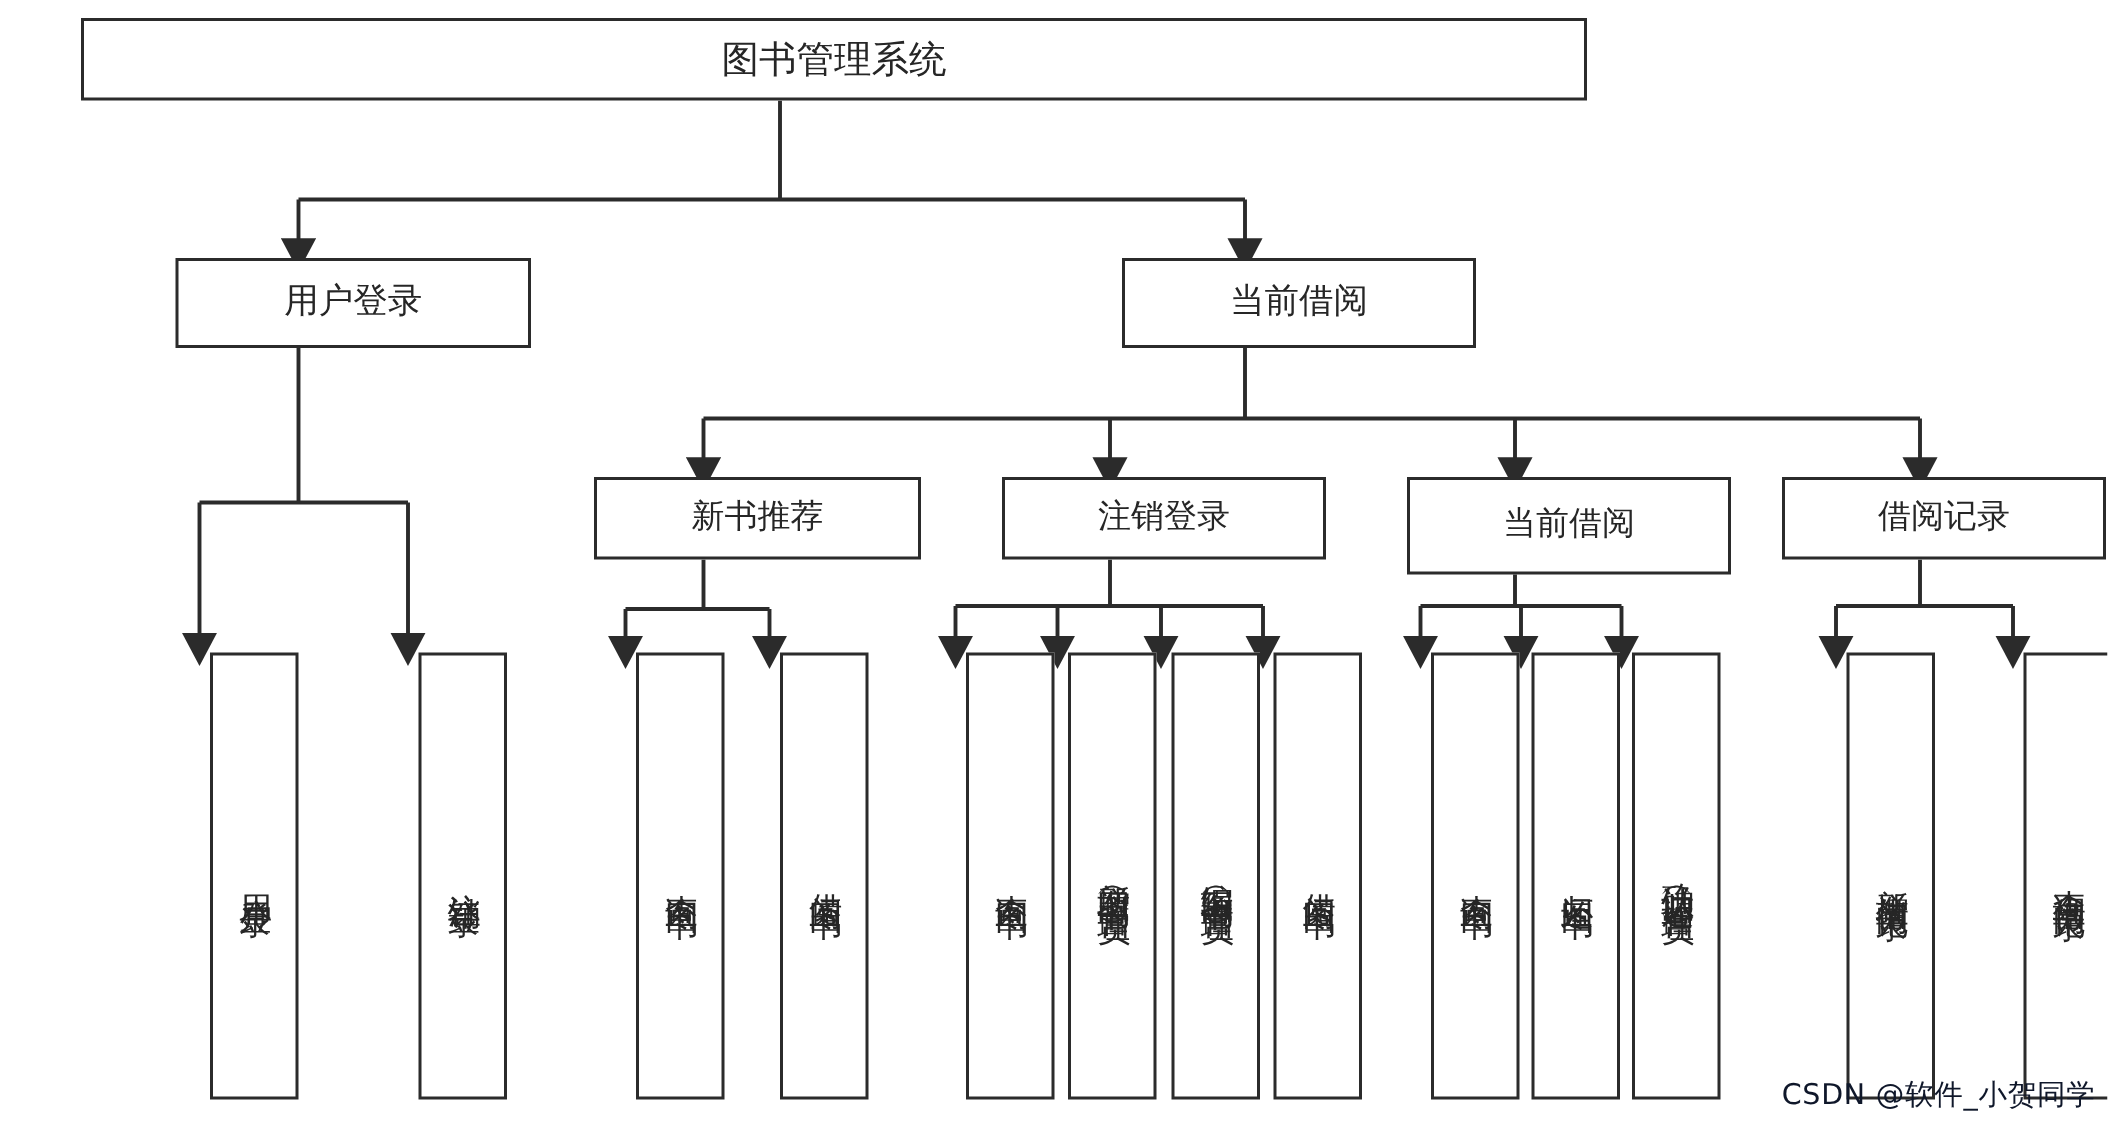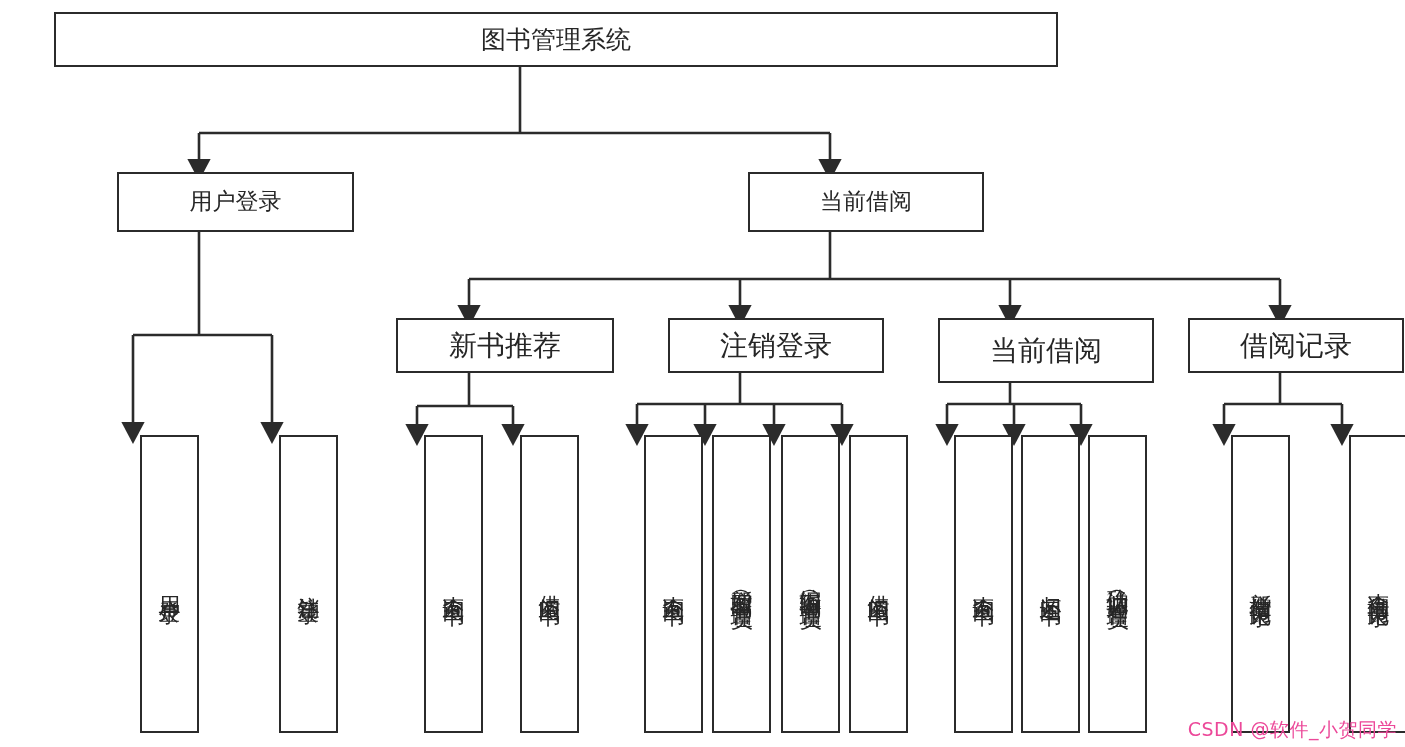--- a/index.html
+++ b/index.html
@@ -37,41 +37,41 @@
     line-height: 1.12;
     margin-left: 36px;
   }
   .node.root {
     font-size: 25px;
   }
   .node.lvl1 {
     font-size: 23px;
   }
   .node.lvl2 {
-    font-size: 28px;
+    font-size: 22px;
   }
   .node.leaf {
     font-size: 22px;
     align-items: center;
     justify-content: center;
     padding: 6px 2px;
   }
   .node.leaf .vtext {
     writing-mode: vertical-rl;
     text-orientation: upright;
     letter-spacing: 3px;
     white-space: nowrap;
     line-height: 1;
   }
   .watermark {
     position: absolute;
     right: 8px;
     bottom: 4px;
     font-size: 19px;
-    color: #ec4899;
+    color: #0f172a;
     white-space: nowrap;
     letter-spacing: 0.5px;
   }
 </style>
 </head>
 <body>
 
 <div id="canvas">
 
   <svg id="edges" viewBox="0 0 1405 747" xmlns="http://www.w3.org/2000/svg">

